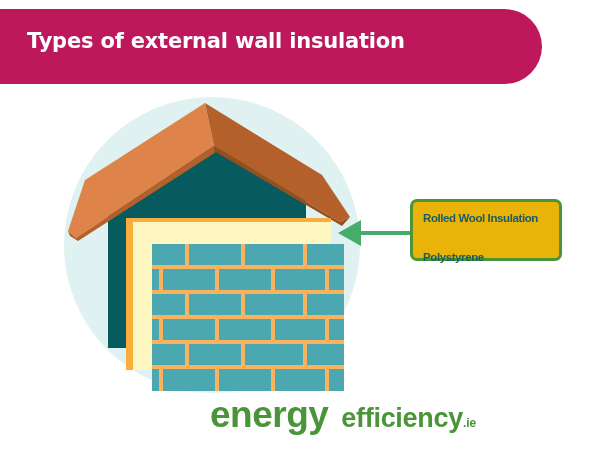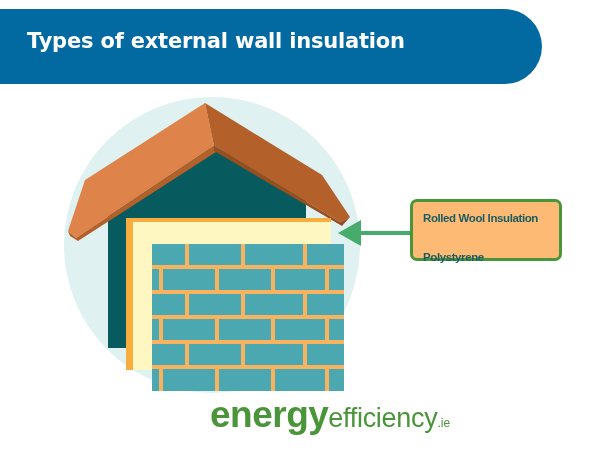--- a/index.html
+++ b/index.html
@@ -1,27 +1,27 @@
 <!DOCTYPE html>
 <html><head>
 <meta charset="utf-8">
 <style>
   html, body { margin: 0; padding: 0; }
   body { width: 600px; height: 450px; background: #ffffff; position: relative; overflow: hidden; font-family: "DejaVu Sans", sans-serif; }
-  .header { position: absolute; left: 0; top: 9px; width: 542px; height: 75px; background: #0369a1; border-radius: 0 38px 38px 0; }
+  .header { position: absolute; left: 0; top: 9px; width: 542px; height: 75px; background: #be185d; border-radius: 0 38px 38px 0; }
   .header-title { position: absolute; left: 27px; top: 20px; color: #ffffff; font-family: "DejaVu Sans", sans-serif; font-weight: bold; font-size: 21px; letter-spacing: -0.2px; white-space: nowrap; }
   .illustration { position: absolute; left: 0; top: 0; width: 600px; height: 450px; }
-  .callout { position: absolute; left: 410px; top: 199px; width: 146px; height: 56px; border: 3px solid #4a943a; border-radius: 7px; background: #fdba74; }
+  .callout { position: absolute; left: 410px; top: 199px; width: 146px; height: 56px; border: 3px solid #4a943a; border-radius: 7px; background: #eab308; }
   .callout-item { position: absolute; left: 10px; color: #1a5c61; font-family: "Liberation Sans", sans-serif; font-weight: bold; font-size: 11.5px; letter-spacing: -0.4px; white-space: nowrap; }
   .callout-item.i0 { top: 10px; }
   .callout-item.i1 { top: 49px; }
   .logo { position: absolute; left: 210px; top: 394px; white-space: nowrap; font-family: "Liberation Sans", sans-serif; color: #4a943a; }
   .logo-bold { font-weight: bold; font-size: 37px; letter-spacing: -0.5px; }
-  .logo-light { font-weight: normal; font-size: 27px; letter-spacing: -0.3px; }
-  .logo-tld { font-size: 12px; font-weight: normal; }
+  .logo-light { font-weight: bold; font-size: 27px; letter-spacing: -0.3px; margin-left: 13px; }
+  .logo-tld { font-size: 12px; font-weight: bold; }
 </style>
 </head>
 <body>
 
 <div class="header">
   <div class="header-title">Types of external wall insulation</div>
 </div>
 
 <svg class="illustration" width="600" height="450" viewBox="0 0 600 450">
 

